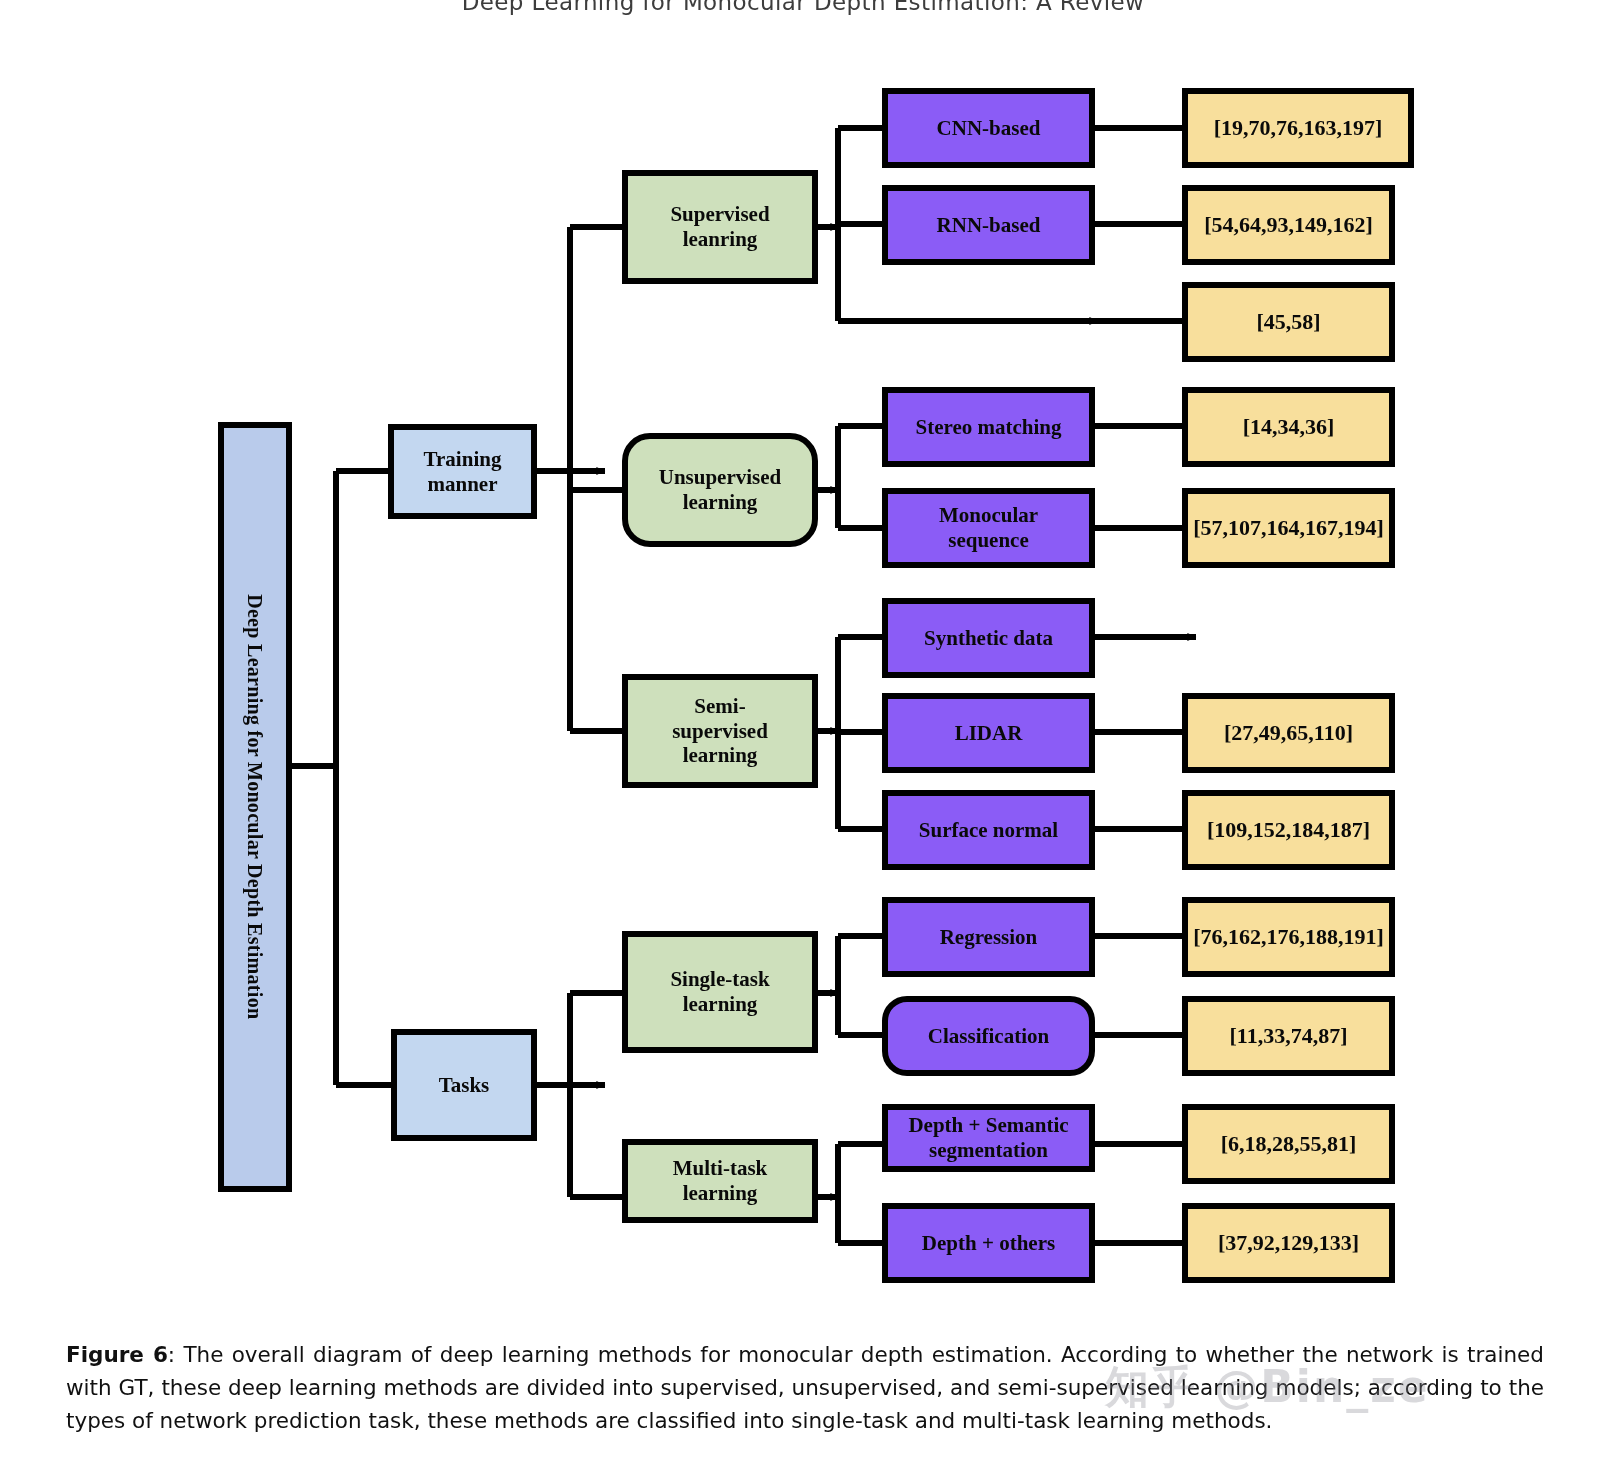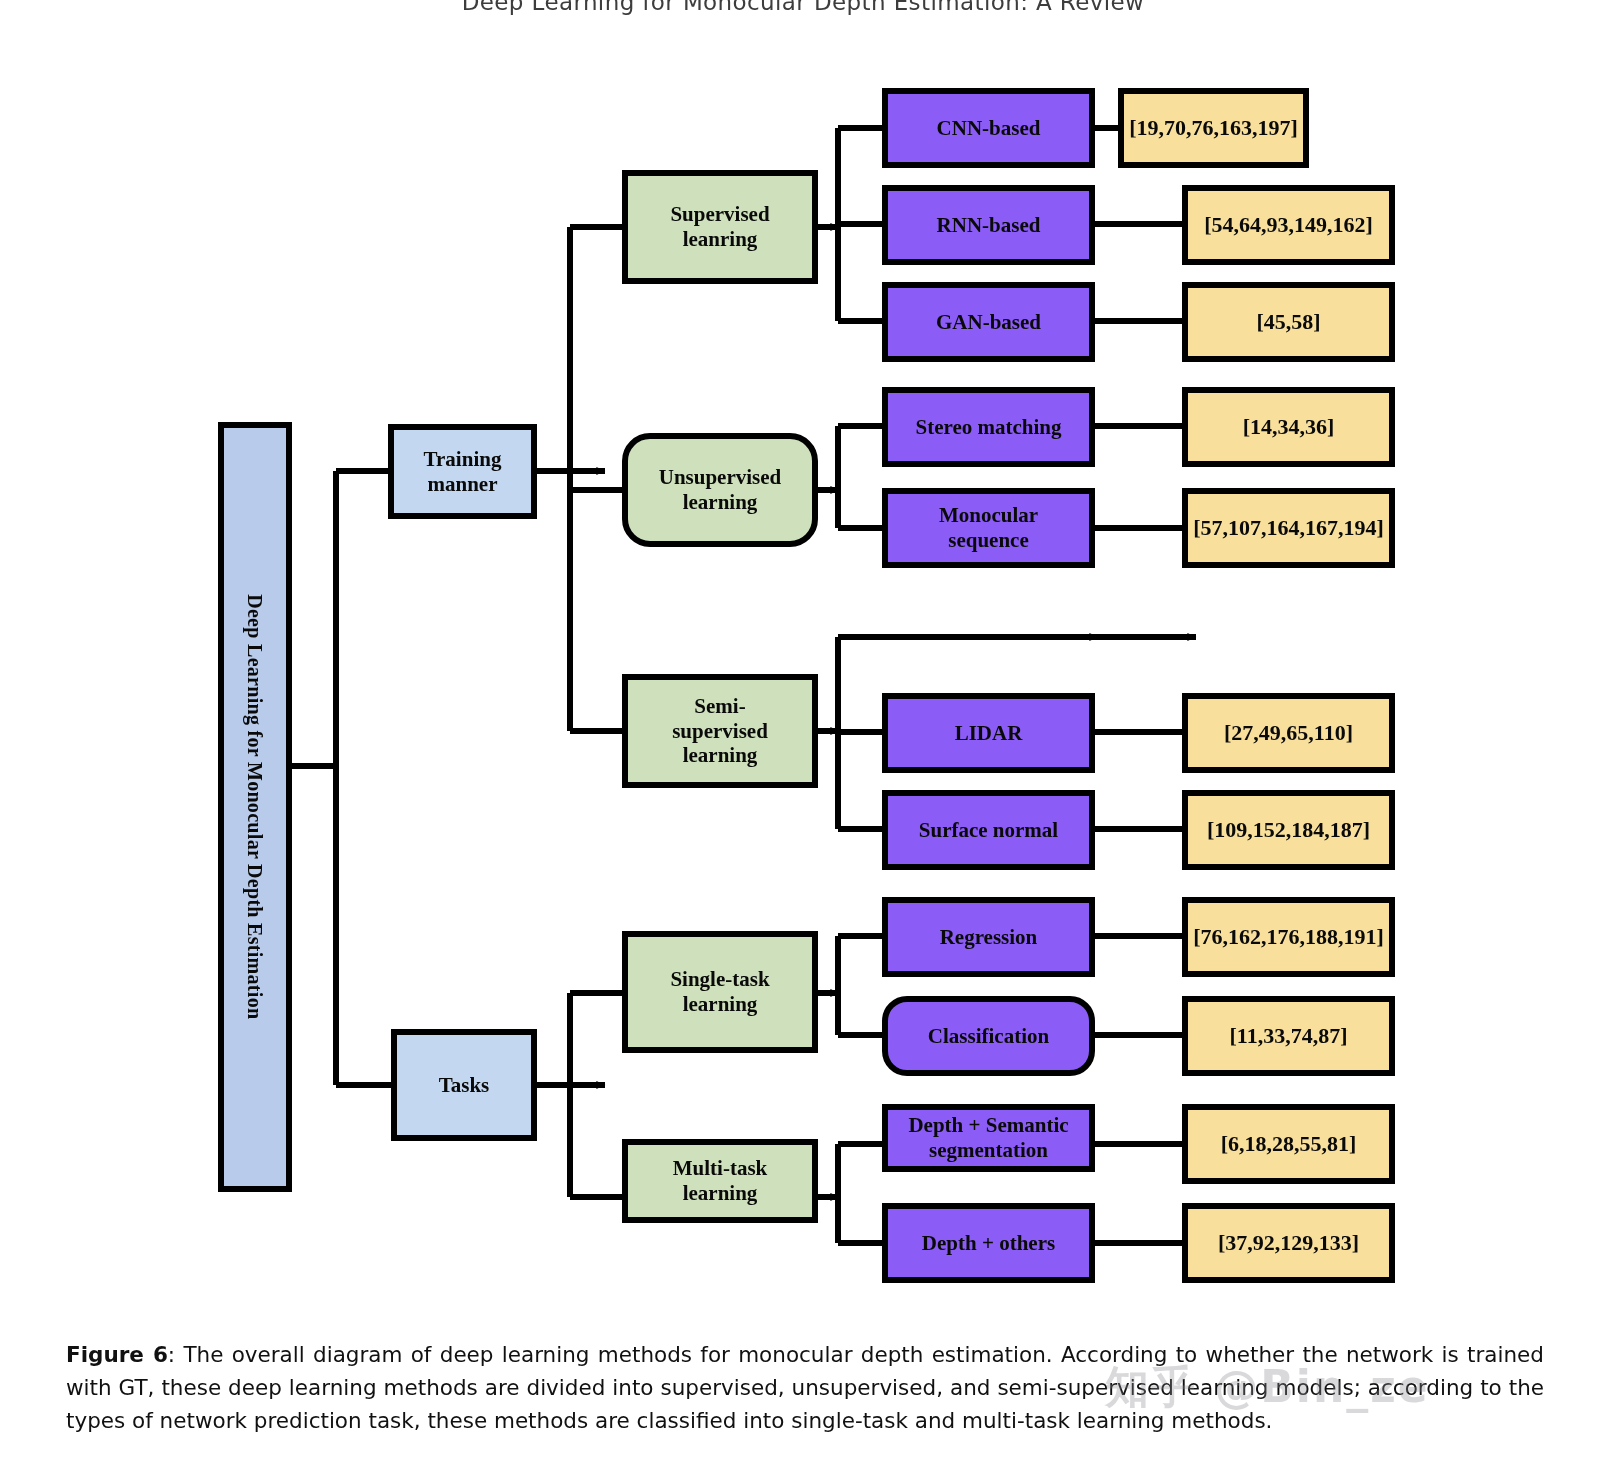--- a/index.html
+++ b/index.html
@@ -157,49 +157,49 @@
   <div class="node level2" style="left:622px;top:1139px;width:196px;height:84px;">
     <span>Multi-task<br>learning</span>
   </div>
 
   <div class="node level3" style="left:882px;top:88px;width:213px;height:80px;">
     <span>CNN-based</span>
     </div>
   <div class="node level3" style="left:882px;top:185px;width:213px;height:80px;">
     <span>RNN-based</span>
     </div>
-  <div class="node level3" style="left:882px;top:282px;width:213px;height:80px;">
-    <span>GAN-based</span>
-    </div>
   <div class="node level3" style="left:882px;top:387px;width:213px;height:80px;">
     <span>Stereo matching</span>
     </div>
   <div class="node level3" style="left:882px;top:488px;width:213px;height:80px;">
     <span>Monocular<br>sequence</span>
     </div>
+  <div class="node level3" style="left:882px;top:598px;width:213px;height:80px;">
+    <span>Synthetic data</span>
+    </div>
   <div class="node level3" style="left:882px;top:693px;width:213px;height:80px;">
     <span>LIDAR</span>
     </div>
   <div class="node level3" style="left:882px;top:790px;width:213px;height:80px;">
     <span>Surface normal</span>
     </div>
   <div class="node level3" style="left:882px;top:897px;width:213px;height:80px;">
     <span>Regression</span>
     </div>
   <div class="node level3" style="left:882px;top:996px;width:213px;height:80px;border-radius:25px;">
     <span>Classification</span>
     </div>
   <div class="node level3" style="left:882px;top:1104px;width:213px;height:68px;">
     <span>Depth + Semantic<br>segmentation</span>
     </div>
   <div class="node level3" style="left:882px;top:1203px;width:213px;height:80px;">
     <span>Depth + others</span>
     </div>
 
-  <div class="node cite" style="left:1118px;top:88px;width:191px;height:80px;text-align:right;">
+  <div class="node cite" style="left:1182px;top:88px;width:232px;height:80px;text-align:right;">
     <span>[19,70,76,163,197]</span>
     </div>
   <div class="node cite" style="left:1182px;top:185px;width:213px;height:80px;">
     <span>[54,64,93,149,162]</span>
     </div>
   <div class="node cite" style="left:1182px;top:282px;width:213px;height:80px;">
     <span>[45,58]</span>
     </div>
   <div class="node cite" style="left:1182px;top:387px;width:213px;height:80px;">
     <span>[14,34,36]</span>

